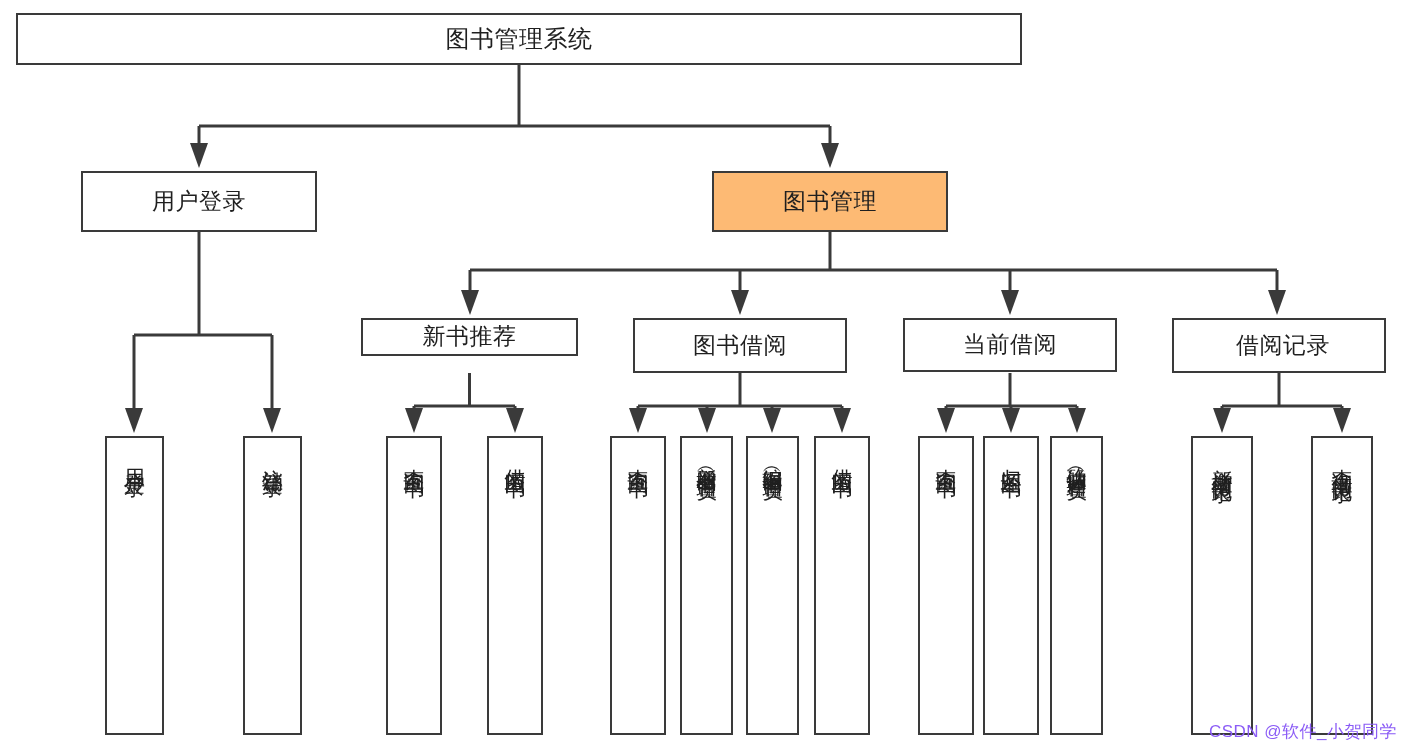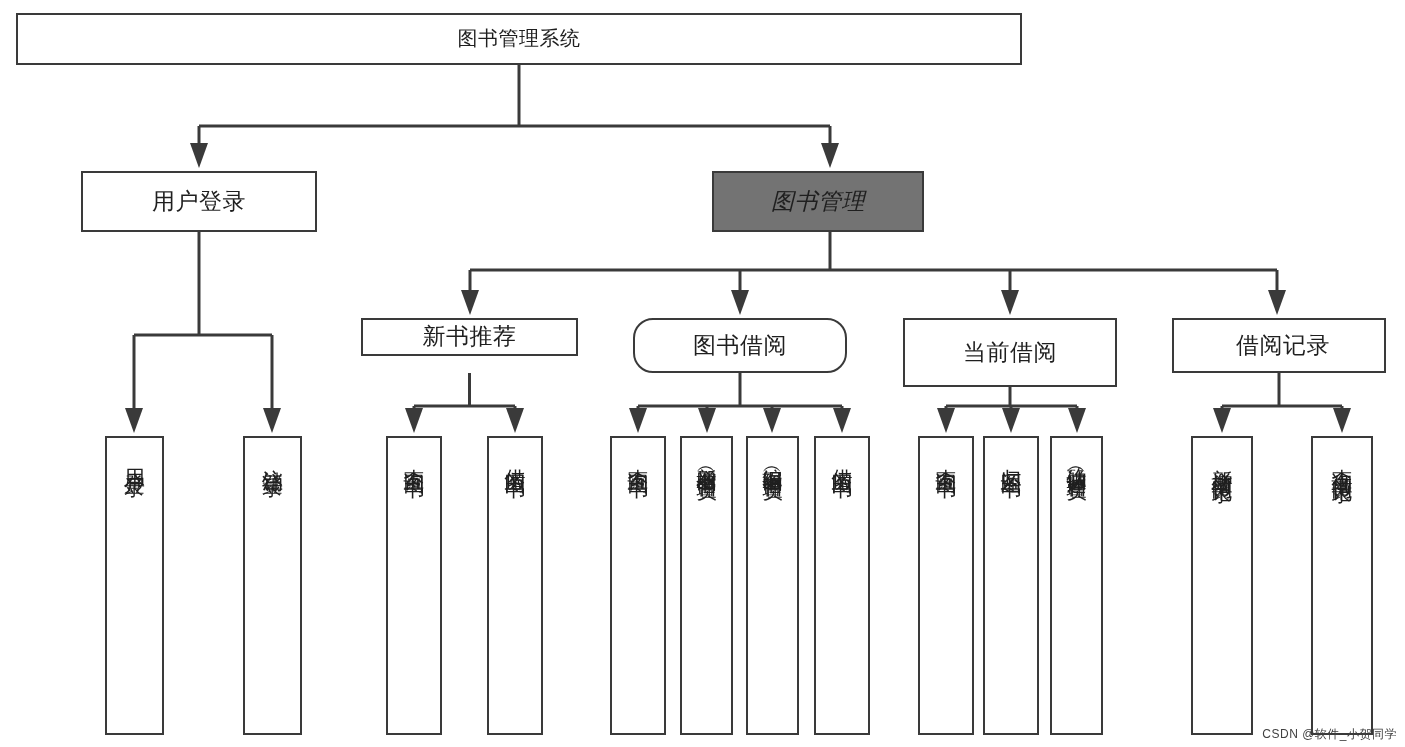--- a/index.html
+++ b/index.html
@@ -43,21 +43,21 @@
     line-height: 1.18;
     white-space: nowrap;
     color: #1f1f1f;
   }
   
   .node.horiz .node-label {
     font-size: 23px;
     letter-spacing: 0.5px;
   }
   .node.root .node-label {
-    font-size: 20px;
+    font-size: 24px;
   }
   
   .node.vert {
     align-items: flex-start;
     justify-content: center;
     padding-top: 14px;
   }
   .node.vert .node-label {
     writing-mode: vertical-rl;
     text-orientation: upright;
@@ -67,22 +67,22 @@
     white-space: nowrap;
   }
   .node.vert.narrow .node-label {
     font-size: 20px;
     letter-spacing: 2px;
   }
   #watermark {
     position: absolute;
     right: 8px;
     bottom: 4px;
-    font-size: 12px;
-    color: #404040;
+    font-size: 17px;
+    color: #8b5cf6;
     letter-spacing: 0.5px;
     z-index: 5;
     white-space: nowrap;
   }
 </style>
 </head>
 <body>
 
 <div id="diagram-canvas">
 
@@ -141,30 +141,30 @@
       <polygon points="1333,408 1351,408 1342,433" fill="#3a3a3a"></polygon>
     </svg>
 
   <div id="node-layer">
       <div class="node horiz root" style="left: 16px; top: 13px; width: 1006px; height: 52px; border-color: rgb(58, 58, 58); background: rgb(255, 255, 255);">
         <span class="node-label">图书管理系统</span>
       </div>
       <div class="node horiz" style="left: 81px; top: 171px; width: 236px; height: 61px; border-color: rgb(58, 58, 58); background: rgb(255, 255, 255);">
         <span class="node-label">用户登录</span>
       </div>
-      <div class="node horiz" style="left: 712px; top: 171px; width: 212px; height: 61px; border-color: rgb(58, 58, 58); background: #737373; font-style: italic;">
+      <div class="node horiz" style="left: 712px; top: 171px; width: 236px; height: 61px; border-color: rgb(58, 58, 58); background: #fdba74;">
         <span class="node-label">图书管理</span>
       </div>
       <div class="node horiz" style="left: 361px; top: 318px; width: 217px; height: 38px; border-color: rgb(58, 58, 58); background: rgb(255, 255, 255);">
         <span class="node-label">新书推荐</span>
       </div>
-      <div class="node horiz" style="left: 633px; top: 318px; width: 214px; height: 55px; border-color: rgb(58, 58, 58); background: rgb(255, 255, 255); border-radius: 20px;">
+      <div class="node horiz" style="left: 633px; top: 318px; width: 214px; height: 55px; border-color: rgb(58, 58, 58); background: rgb(255, 255, 255);">
         <span class="node-label">图书借阅</span>
       </div>
-      <div class="node horiz" style="left: 903px; top: 318px; width: 214px; height: 69px; border-color: rgb(58, 58, 58); background: rgb(255, 255, 255);">
+      <div class="node horiz" style="left: 903px; top: 318px; width: 214px; height: 54px; border-color: rgb(58, 58, 58); background: rgb(255, 255, 255);">
         <span class="node-label">当前借阅</span>
       </div>
       <div class="node horiz" style="left: 1172px; top: 318px; width: 214px; height: 55px; border-color: rgb(58, 58, 58); background: rgb(255, 255, 255); padding-left: 8px;">
         <span class="node-label">借阅记录</span>
       </div>
       <div class="node vert" style="left: 105px; top: 436px; width: 59px; height: 299px; border-color: rgb(58, 58, 58); background: rgb(255, 255, 255);">
         <span class="node-label">用户登录</span>
       </div>
       <div class="node vert" style="left: 243px; top: 436px; width: 59px; height: 299px; border-color: rgb(58, 58, 58); background: rgb(255, 255, 255);">
         <span class="node-label">注销登录</span>

